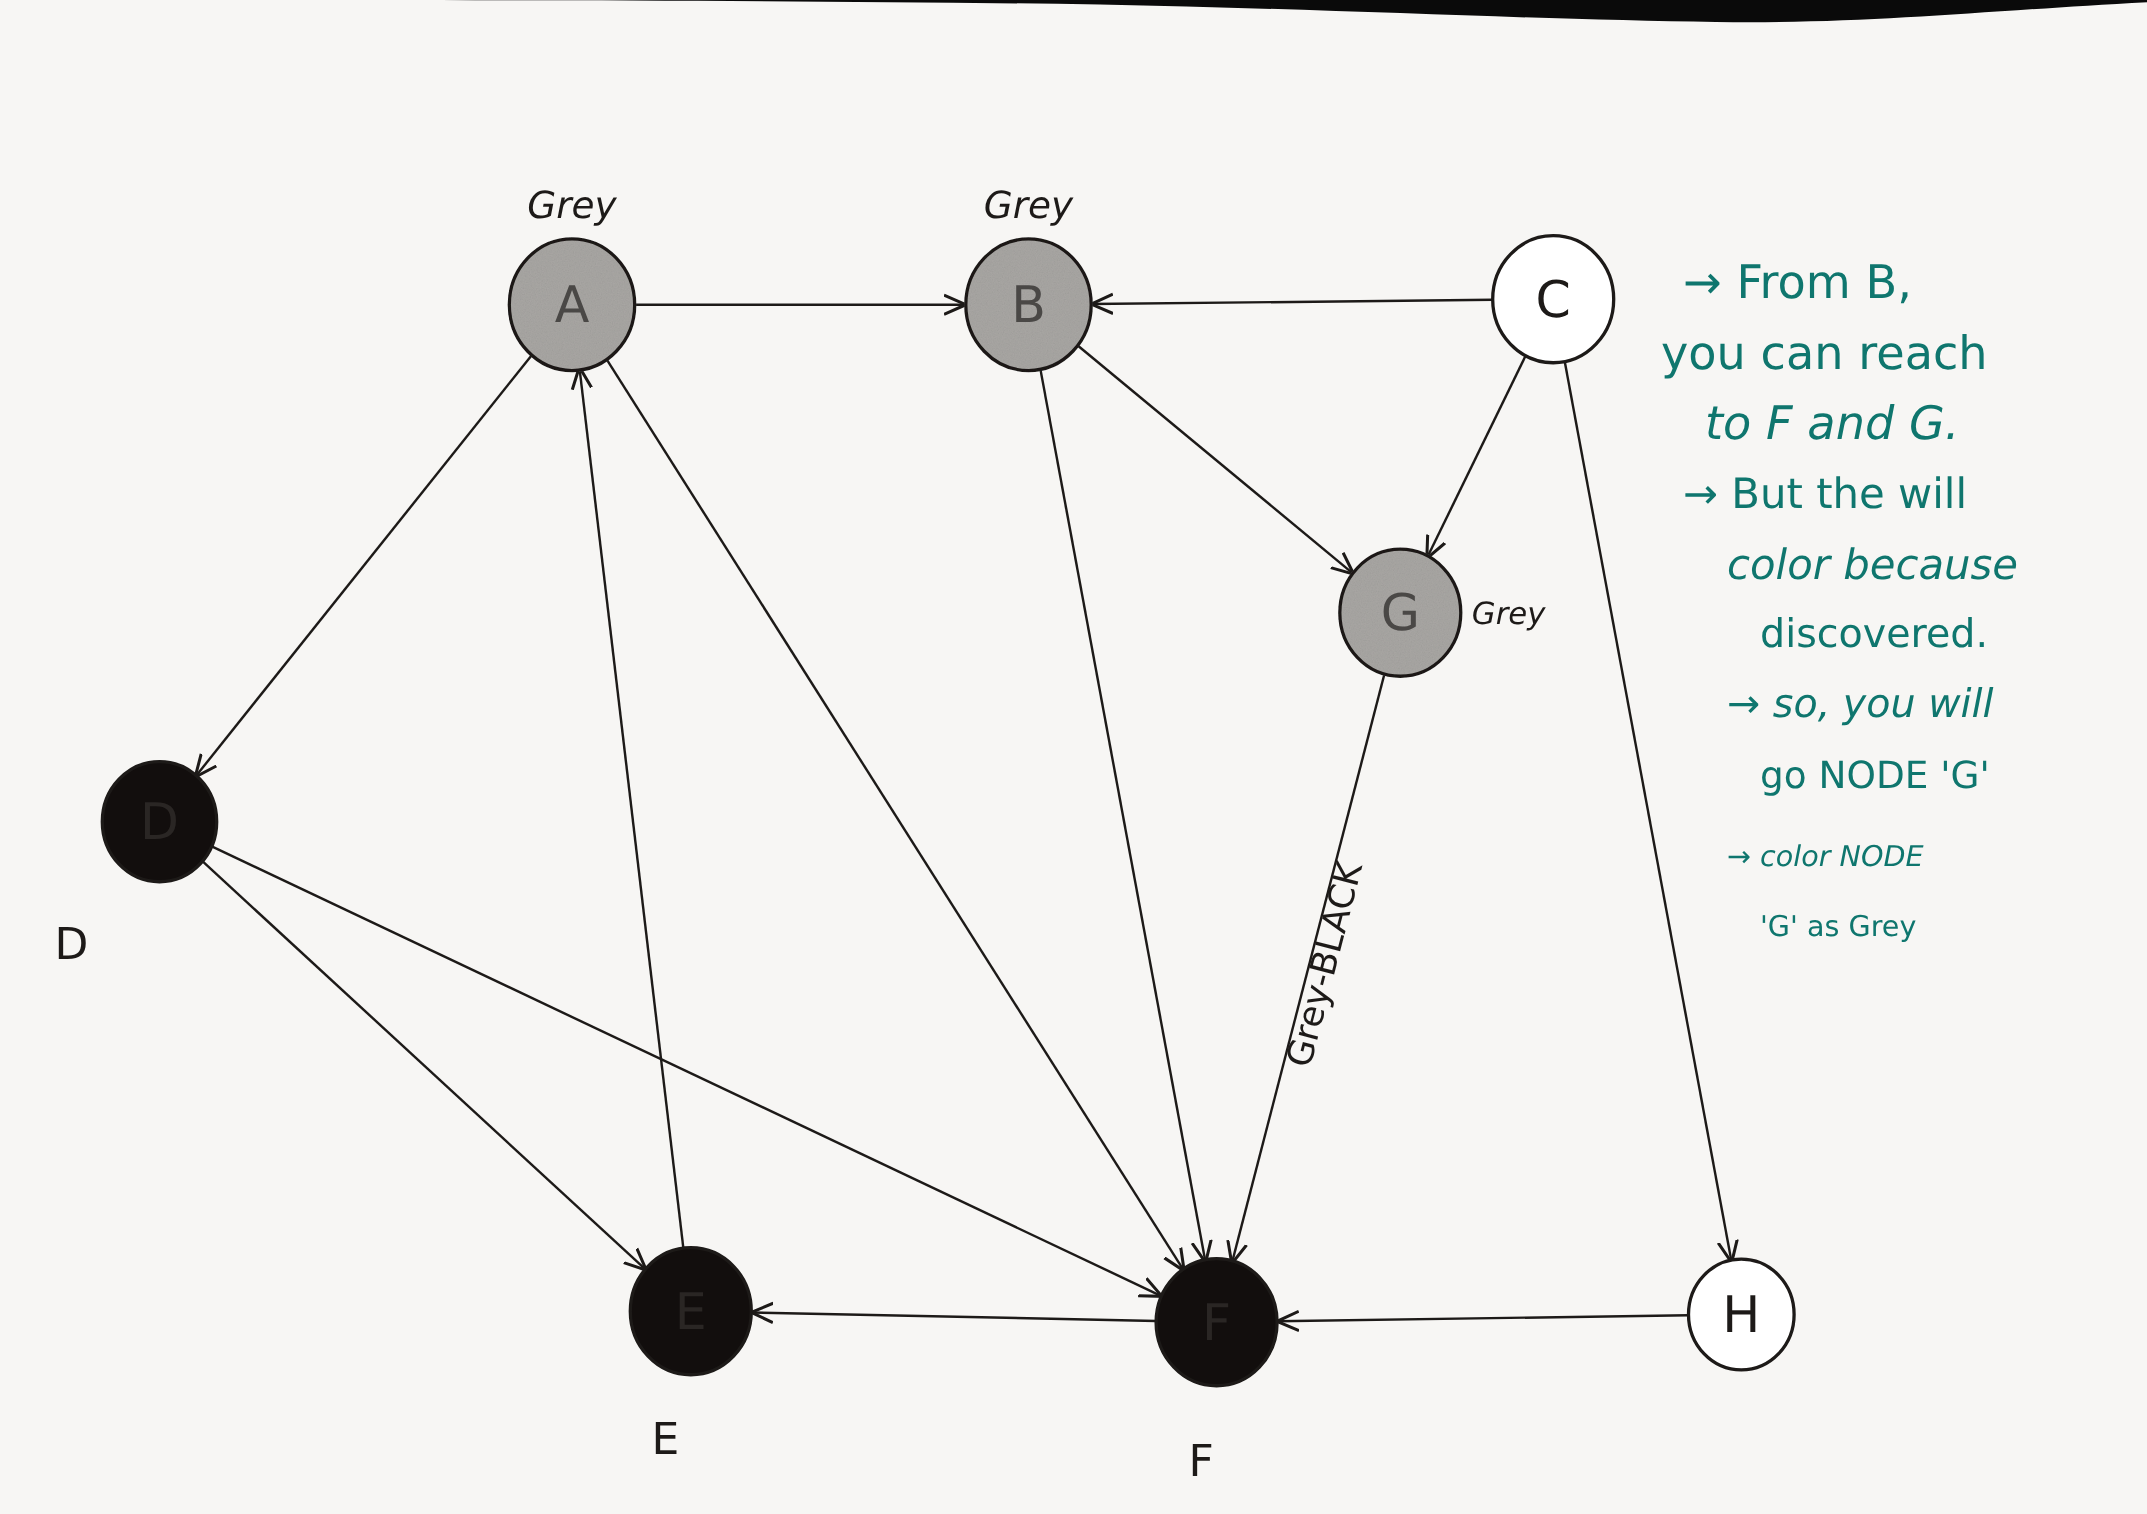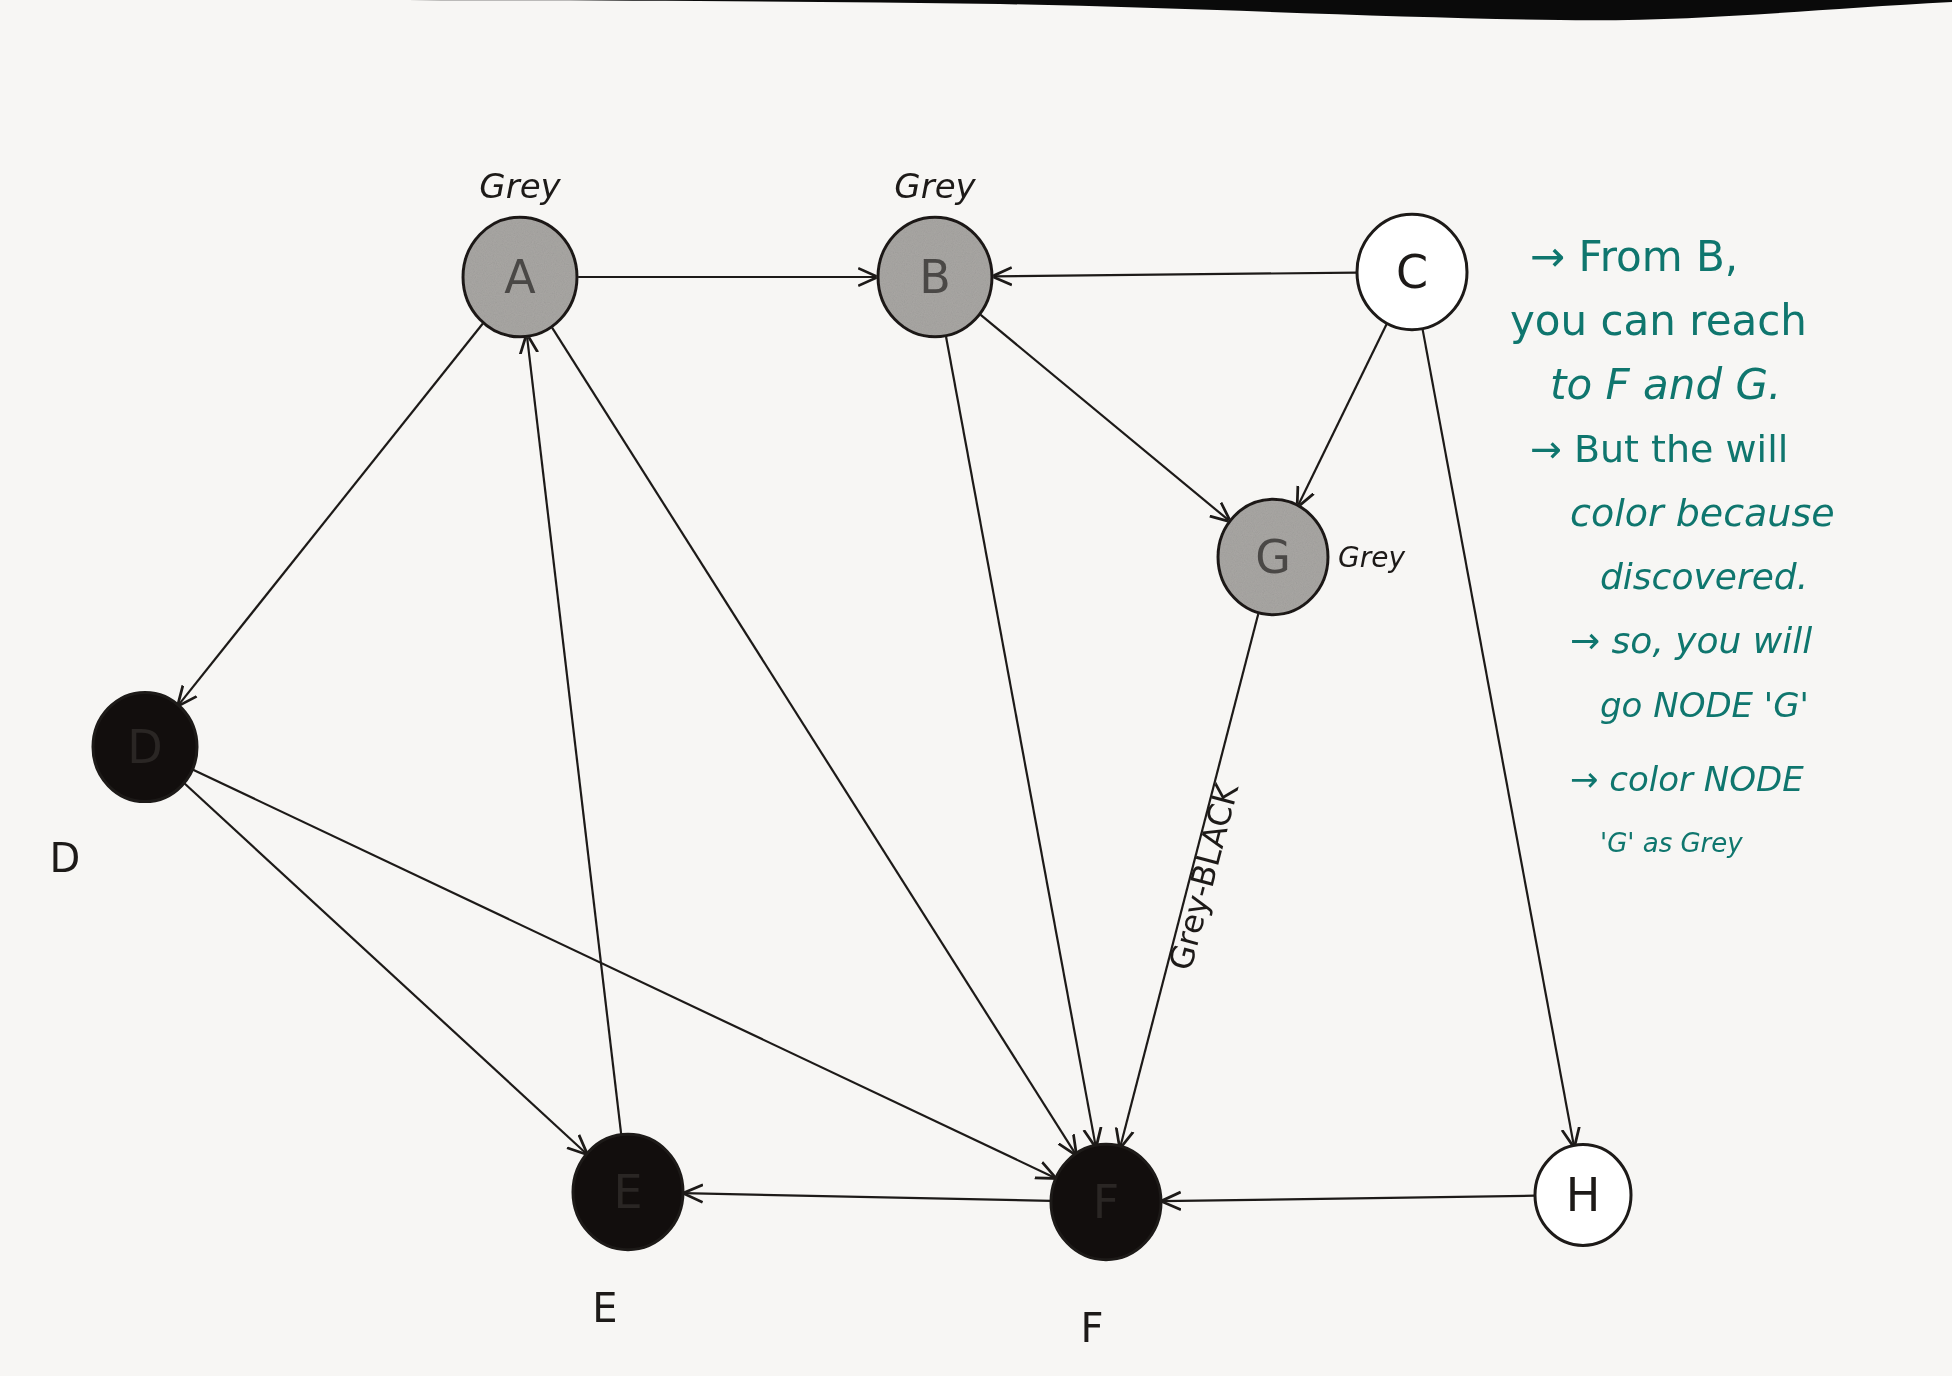--- a/index.html
+++ b/index.html
@@ -11,21 +11,21 @@
   }
   #canvas { position: absolute; left: 0; top: 0; }
   .hand { font-family: "DejaVu Sans", sans-serif; fill: #1d1a18; }
   .notes {
     position: absolute; left: 1530px; top: 225px; width: 420px;
     font-family: "DejaVu Sans", sans-serif;
     color: #0f766e; font-size: 42px; line-height: 64px;
   }
   .note-line { white-space: nowrap; }
   .indent1 { padding-left: 40px; font-style: italic; }
-  .indent2 { padding-left: 70px; font-style: italic; }
+  .indent2 { padding-left: 70px; }
   .shadow-top {
     position: absolute; left: 0; top: 0; width: 1952px; height: 22px;
   }
 </style>
 </head>
 <body>
 
 <div class="shadow-top">
   <svg width="1952" height="22" viewBox="0 0 1952 22">
     <path d="M200,0 L1952,0 L1952,2 C1800,10 1700,22 1560,20 C1400,18 1200,8 1000,4 C700,0 400,0 200,0 Z" fill="#0a0a0a"></path>
@@ -111,15 +111,15 @@
 
 <div class="notes">
   <div class="note-line">→ From B,</div>
   <div class="note-line" style="margin-left:-20px">you can reach</div>
   <div class="note-line indent1" style="margin-left:-20px">to F and G.</div>
   <div class="note-line" style="font-size:38px">→ But the will</div>
   <div class="note-line indent1" style="font-size:38px">color because</div>
   <div class="note-line indent2" style="font-size:36px">discovered.</div>
   <div class="note-line indent1" style="font-size:36px">→ so, you will</div>
   <div class="note-line indent2" style="font-size:34px">go NODE 'G'</div>
-  <div class="note-line indent1" style="font-size:34px; margin-top:10px">→ color NODE</div>
+  <div class="note-line indent1" style="font-size:26px; margin-top:10px">→ color NODE</div>
   <div class="note-line indent2" style="font-size:26px">'G' as Grey</div>
 </div>
 
 </body></html>

